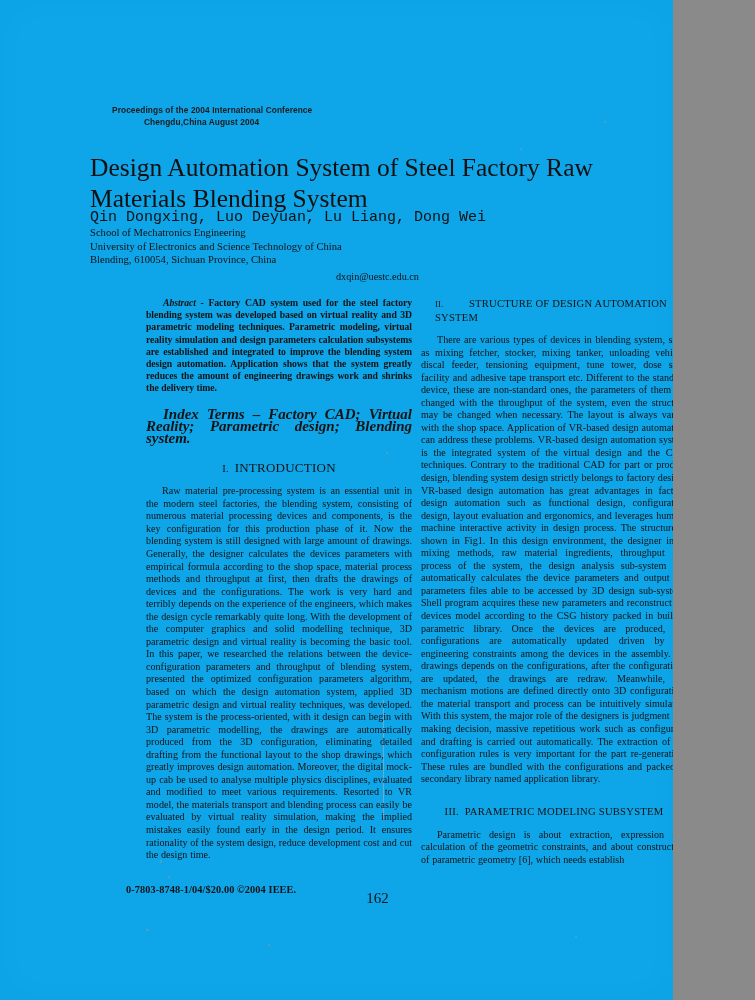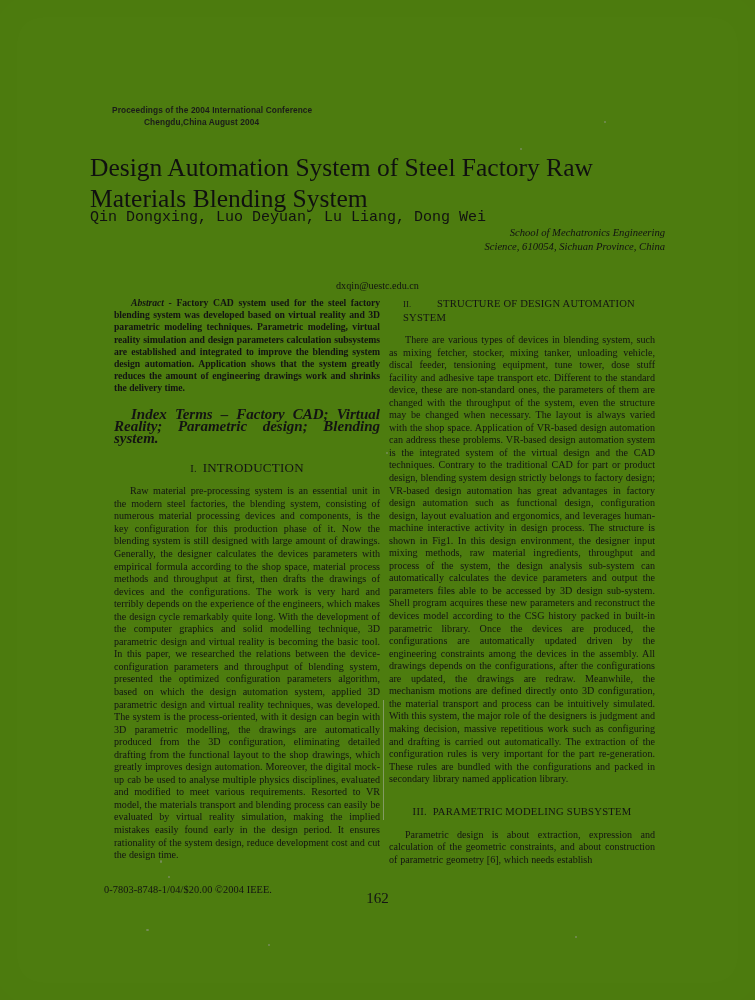--- a/index.html
+++ b/index.html
@@ -2,23 +2,23 @@
 <html><head>
 <meta charset="utf-8">
 <style>
   html, body {
     margin: 0;
     padding: 0;
     background: #8a8a8a;
   }
   .page {
     position: relative;
-    width: 755px;
+    width: 673px;
     height: 1000px;
-    background: #4d7c0f;
+    background: #0ea5e9;
     overflow: hidden;
     font-family: "Liberation Serif", serif;
     color: #141414;
     
     box-shadow: inset 0 0 40px rgba(0,0,0,0.02);
   }
   .paper-inner {
     position: absolute;
     left: 0; top: 0;
     width: 755px; height: 1000px;
@@ -65,46 +65,45 @@
     font-size: 15px;
     line-height: 14px;
     color: #111;
     font-family: Liberation Mono, monospace;
   }
   .affil {
     position: absolute;
     left: 90px;
     top: 226px;
     width: 575px;
-    text-align: right;
+    text-align: left;
     font-size: 10.6px;
     line-height: 13.6px;
-    font-style: italic;
     color: #111;
   }
   .email {
     position: absolute;
     left: 90px;
     top: 271px;
     width: 575px;
     text-align: center;
     font-size: 10.2px;
     color: #111;
-    margin-top: 9px;
   }
 
   
   .col {
     position: absolute;
     top: 297px;
     width: 266px;
     font-size: 10.1px;
     line-height: 12.55px;
     text-align: justify;
     color: #131313;
+    margin-left: 32px;
   }
   .col-left  { left: 114px; }
   .col-right { left: 389px; }
 
   p.body {
     margin: 0 0 0 0;
     text-indent: 16px;
     text-align: justify;
     word-spacing: 0.2px;
   }
@@ -147,24 +146,24 @@
   h2.section.rom2 .numlbl {
     display: inline-block;
     width: 34px;
     font-size: 8.6px;
   }
   h2.section.rom3 { margin: 19px 0 10px 0; }
 
   
   .footer-left {
     position: absolute;
-    left: 104px;
+    left: 126px;
     top: 884px;
     font-size: 10.3px;
-    font-weight: normal;
+    font-weight: bold;
     color: #121212;
     letter-spacing: 0.1px;
   }
   .page-number {
     position: absolute;
     left: 90px;
     top: 890px;
     width: 575px;
     text-align: center;
     font-size: 15px;
@@ -206,21 +205,22 @@
     <div class="conf-header">
       <div class="conf-l1">Proceedings of the 2004 International Conference</div>
       <div class="conf-l3">Chengdu,China August 2004</div>
     </div>
 
     <div class="title">Design Automation System of Steel Factory Raw Materials Blending System</div>
 
     <div class="authors">Qin Dongxing, Luo Deyuan, Lu Liang, Dong Wei</div>
     <div class="affil">
       <div>School of Mechatronics Engineering</div>
-      <div>Science, 610054, Sichuan Province, China</div>
+      <div>University of Electronics and Science Technology of China</div>
+      <div>Blending, 610054, Sichuan Province, China</div>
     </div>
     <div class="email">dxqin@uestc.edu.cn</div>
 
     <div class="col col-left">
 
       <p class="abstract"><span class="lead">Abstract</span><span> - Factory CAD system used for the steel factory blending system was developed based on virtual reality and 3D parametric modeling techniques. Parametric modeling, virtual reality simulation and design parameters calculation subsystems are established and integrated to improve the blending system design automation. Application shows that the system greatly reduces the amount of engineering drawings work and shrinks the delivery time.</span></p>
 
       <p class="keywords"><span class="lead">Index Terms</span><span> – Factory CAD; Virtual Reality; Parametric design; Blending system.</span></p>
 
       <h2 class="section"><span>I.</span>&nbsp;&nbsp;<span class="smallcaps">INTRODUCTION</span></h2>

